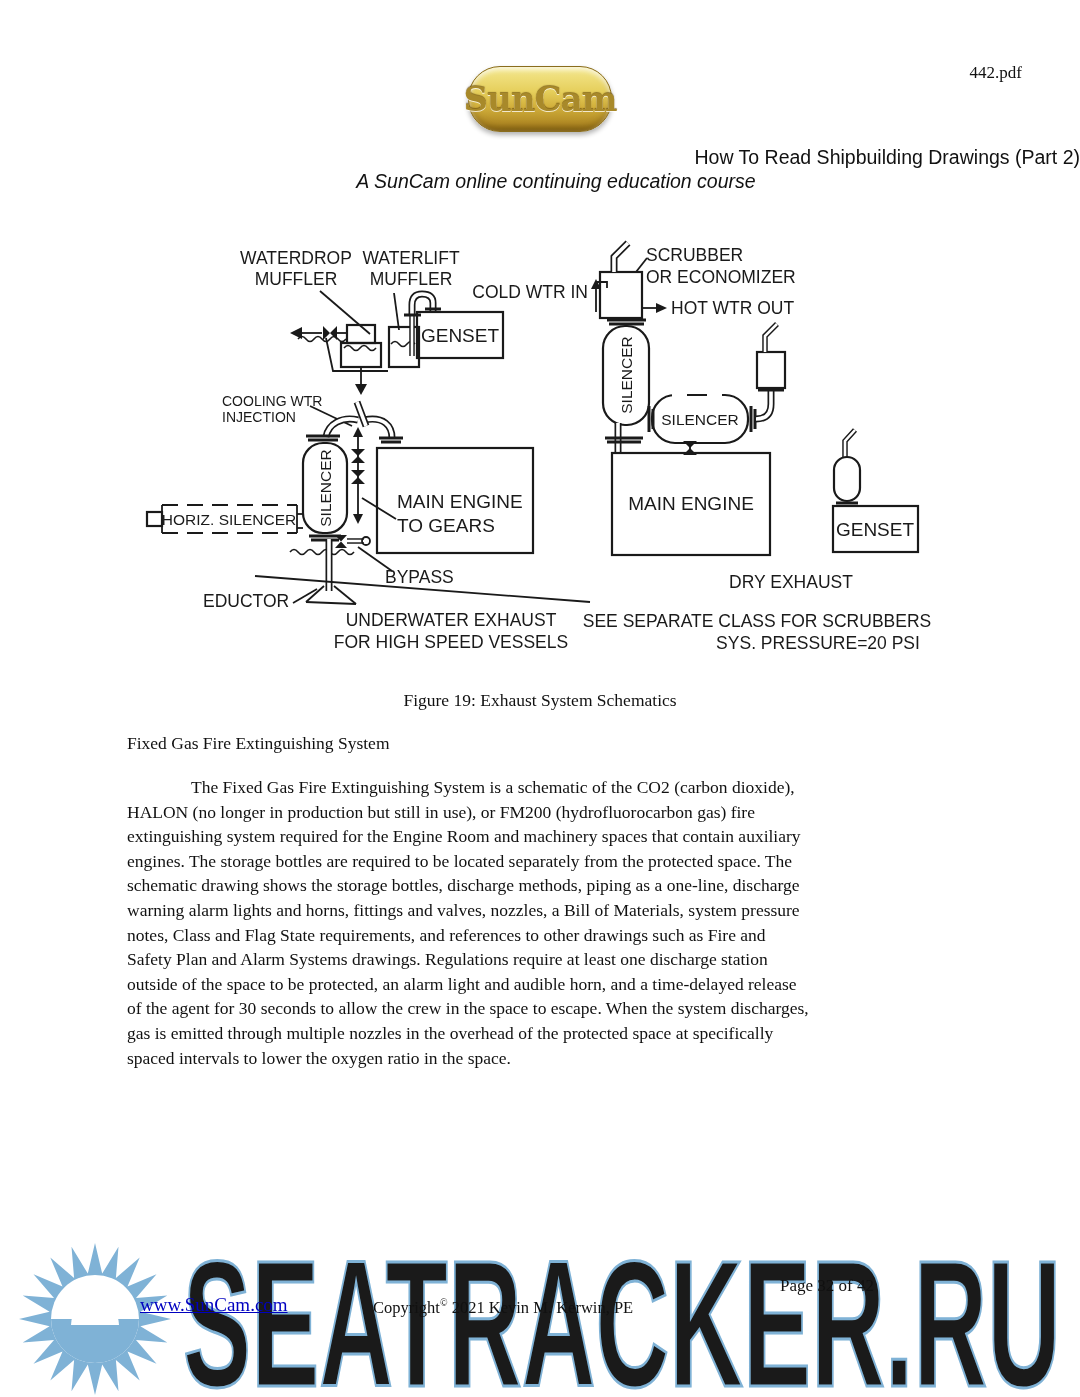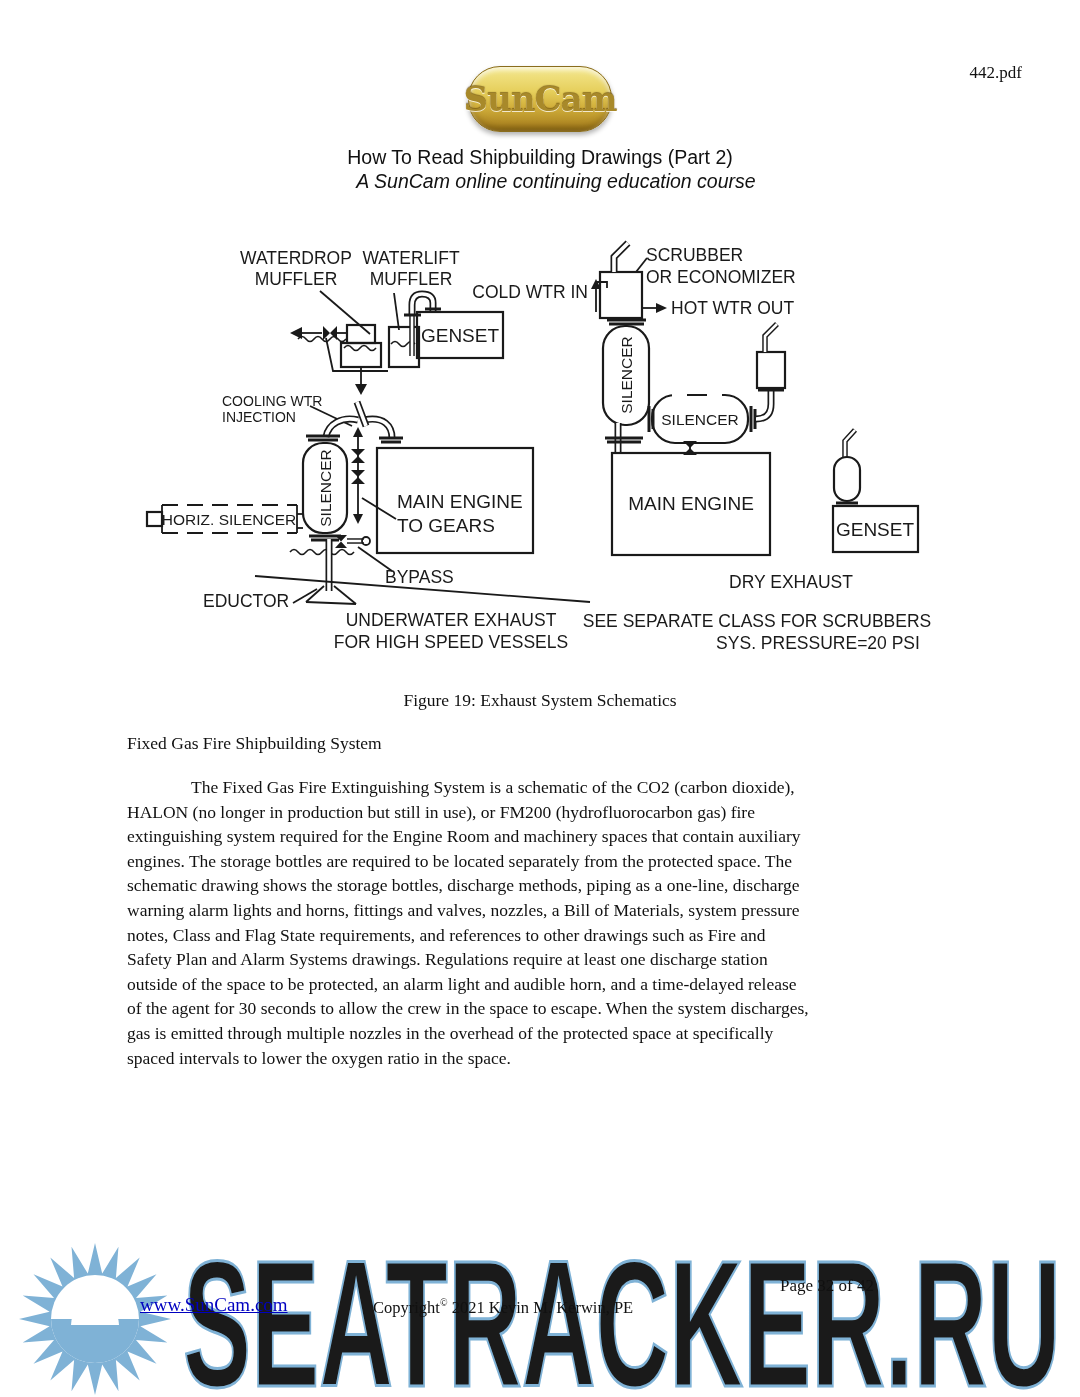--- a/index.html
+++ b/index.html
@@ -15,21 +15,21 @@
     width:142px;height:64px;border-radius:32px;
     background:linear-gradient(#f4e88f 0%,#e6cf5c 38%,#d2b03c 62%,#b18a24 88%,#8f6c17 100%);
     border:1px solid #8a6d1d;
     box-shadow:inset 0 3px 5px rgba(255,255,255,.75), inset 0 -4px 6px rgba(90,60,0,.35), 0 3px 5px rgba(0,0,0,.30);
     display:flex;align-items:center;justify-content:center;
   }
   .logo-text{
     font-family:"DejaVu Serif",serif;font-weight:bold;font-size:34px;letter-spacing:-1px;
     color:#a8892a;text-shadow:0 1px 0 rgba(255,255,255,.75), 0 -1px 1px rgba(90,60,0,.6);
   }
-  .title{top:146px;left:0;width:100%;text-align:center;
+  .title{top:146px;left:0;width:100%;text-align:right;
     font-family:"Liberation Sans",sans-serif;font-size:19.5px;}
   .subtitle{top:170px;left:16px;width:100%;text-align:center;
     font-family:"Liberation Sans",sans-serif;font-size:19.5px;font-style:italic;}
   
   svg text{font-family:"Liberation Sans",sans-serif;fill:#1a1a1a;}
   .lbl{font-size:17.5px;}
   .lbl-lg{font-size:19px;}
   .lbl-sm{font-size:14px;}
   .lbl-md{font-size:15.5px;}
   .ln{stroke:#1a1a1a;stroke-width:1.8;fill:none;}
@@ -216,21 +216,21 @@
     <line class="thick" x1="836" y1="273" x2="858" y2="273"></line>
     <rect class="box" x="833" y="276" width="85" height="46"></rect>
     <text class="lbl-lg" x="875" y="306" text-anchor="middle">GENSET</text>
 
     <text class="lbl" x="757" y="397" text-anchor="middle">SEE SEPARATE CLASS FOR SCRUBBERS</text>
     <text class="lbl" x="818" y="419" text-anchor="middle">SYS. PRESSURE=20 PSI</text>
   </g>
 </svg>
 
 <div class="abs caption">Figure 19: Exhaust System Schematics</div>
-<div class="abs heading">Fixed Gas Fire Shipbuilding System</div>
+<div class="abs heading">Fixed Gas Fire Extinguishing System</div>
 <div class="abs paragraph">The Fixed Gas Fire Extinguishing System is a schematic of the CO2 (carbon dioxide),
 HALON (no longer in production but still in use), or FM200 (hydrofluorocarbon gas) fire
 extinguishing system required for the Engine Room and machinery spaces that contain auxiliary
 engines. The storage bottles are required to be located separately from the protected space. The
 schematic drawing shows the storage bottles, discharge methods, piping as a one-line, discharge
 warning alarm lights and horns, fittings and valves, nozzles, a Bill of Materials, system pressure
 notes, Class and Flag State requirements, and references to other drawings such as Fire and
 Safety Plan and Alarm Systems drawings. Regulations require at least one discharge station
 outside of the space to be protected, an alarm light and audible horn, and a time-delayed release
 of the agent for 30 seconds to allow the crew in the space to escape. When the system discharges,

